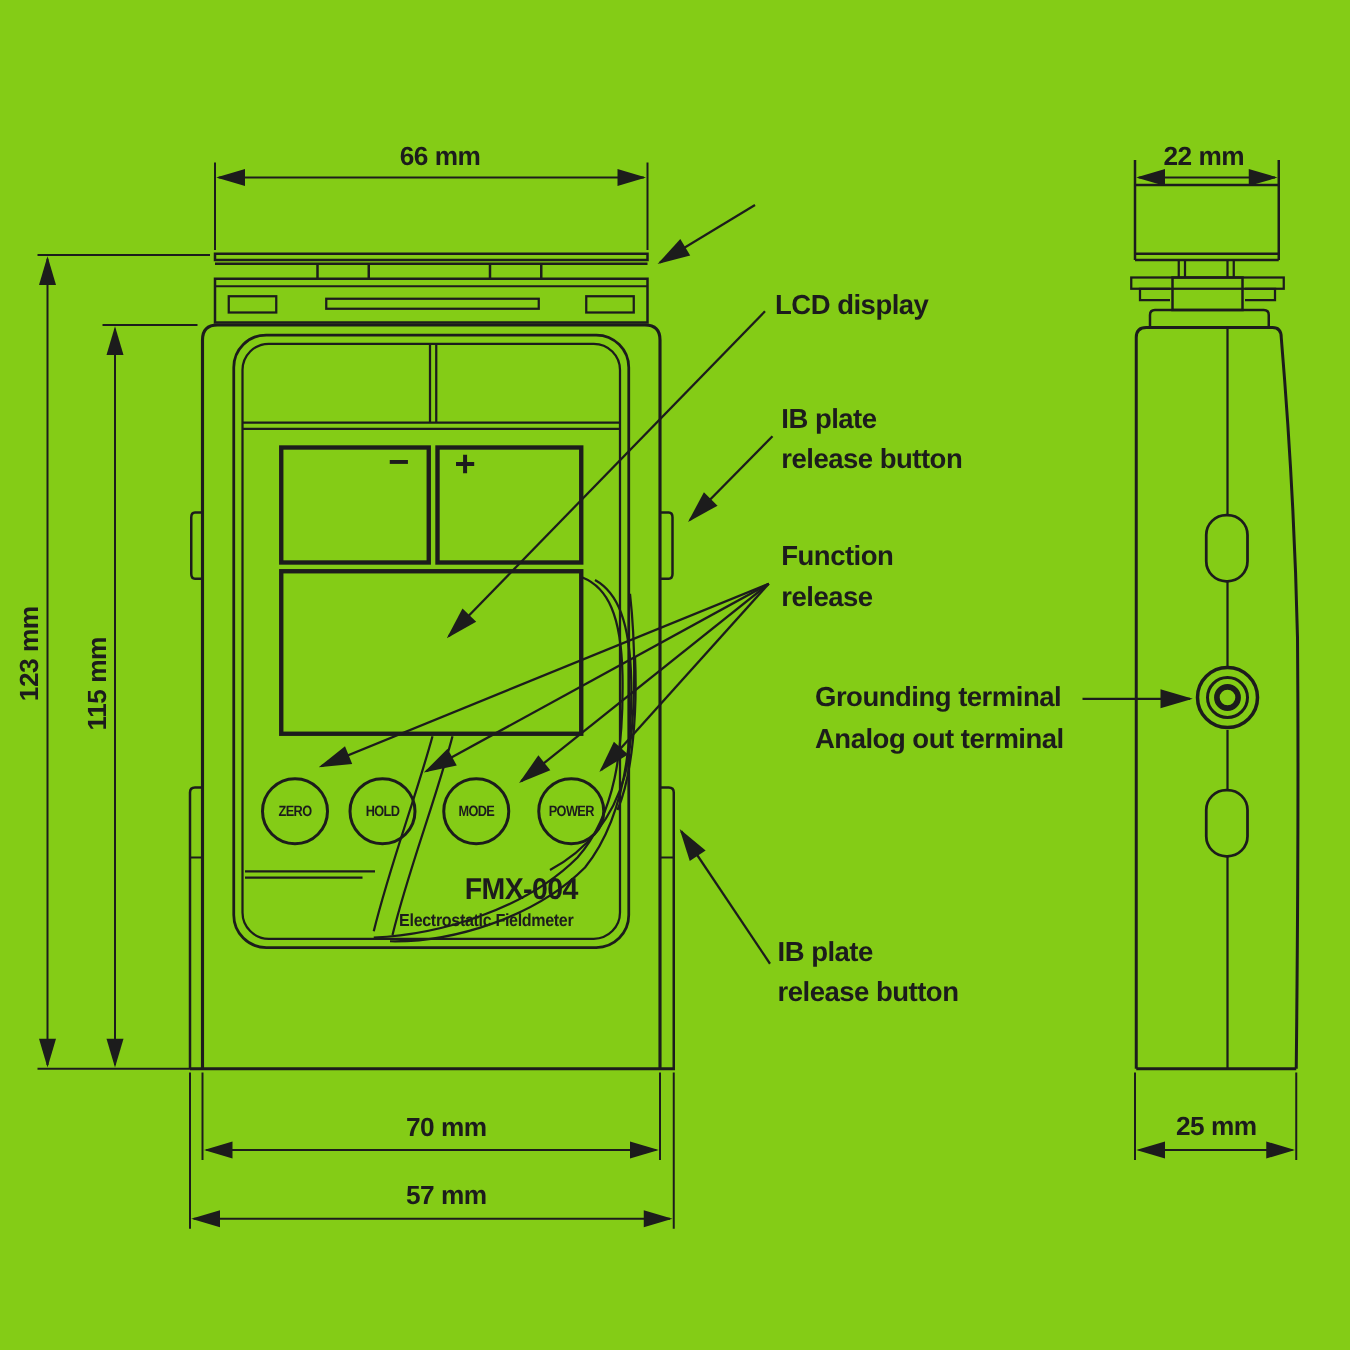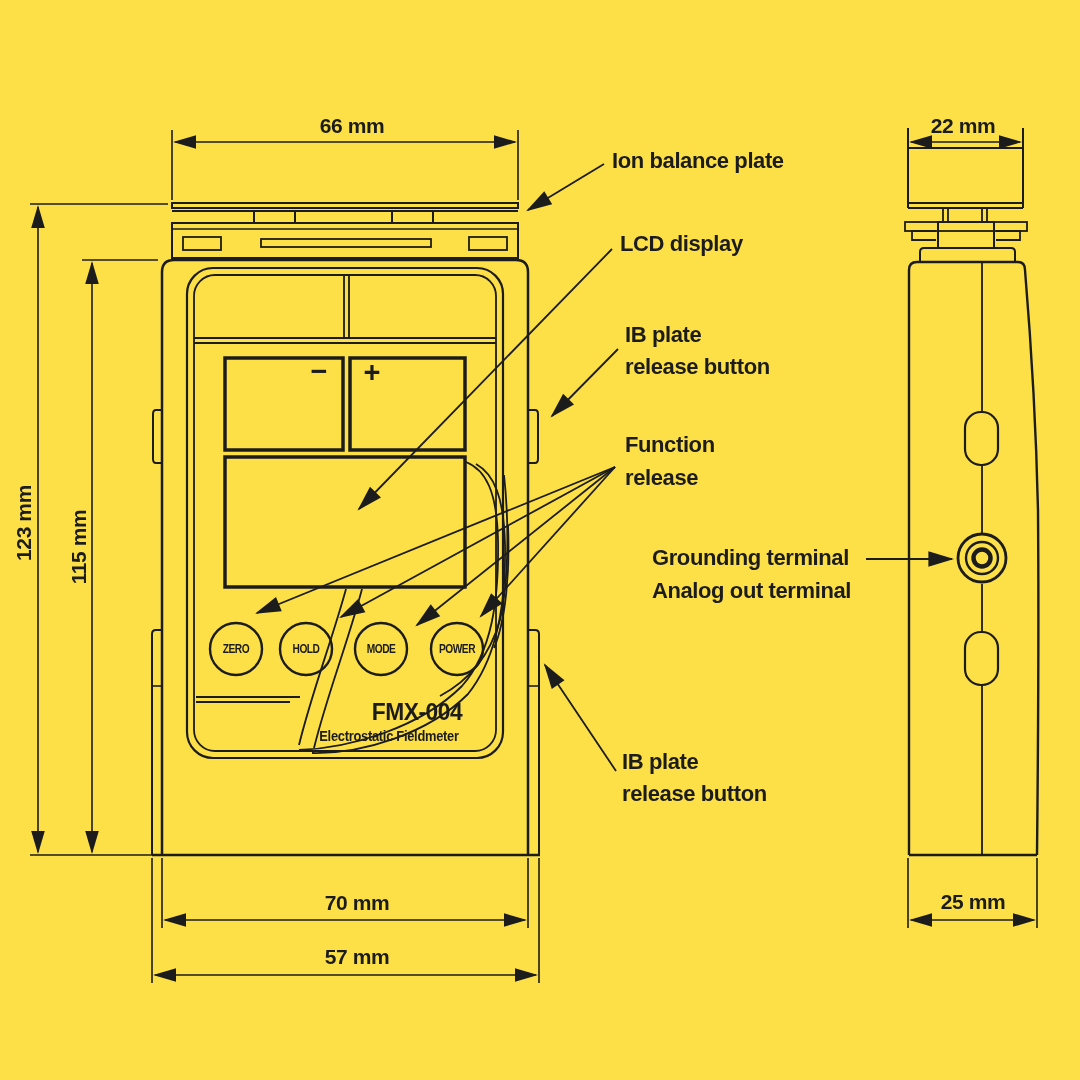--- a/index.html
+++ b/index.html
@@ -15,21 +15,21 @@
   .btn-lbl{font-size:12px;font-weight:900;letter-spacing:-0.6px;
            transform:translate(-50%,-50%) scaleX(0.85);}
   .model{font-size:24px;font-weight:700;letter-spacing:-0.5px;
          transform:translate(-50%,-50%) scaleX(0.95);}
   .subtitle{font-size:14px;font-weight:700;letter-spacing:-0.3px;
             transform:translate(-50%,-50%) scaleX(0.92);}
 </style>
 </head>
 <body>
 
-<div id="canvas" style="background: #fde047;">
+<div id="canvas" style="background: #84cc16;">
 
 <svg width="1080" height="1080" viewBox="0 0 1080 1080">
   <defs>
     <marker id="ar" viewBox="0 0 12 8" refX="11" refY="4" markerWidth="15" markerHeight="10" orient="auto-start-reverse">
       <path d="M0.5,0.6 L12,4 L0.5,7.4 Z" fill="#1c1c1c"></path>
     </marker>
   </defs>
 
   <g stroke="#1c1c1c" fill="none">
 
@@ -185,21 +185,20 @@
 </svg>
 
   <div class="txt dim ctr" style="left:352px;top:126px">66 mm</div>
   <div class="txt dim rot" style="left:24px;top:523px">123 mm</div>
   <div class="txt dim rot" style="left:79px;top:547px">115 mm</div>
   <div class="txt dim ctr" style="left:357px;top:903px">70 mm</div>
   <div class="txt dim ctr" style="left:357px;top:957px">57 mm</div>
   <div class="txt dim ctr" style="left:963px;top:126px">22 mm</div>
   <div class="txt dim ctr" style="left:973px;top:902px">25 mm</div>
 
-  <div class="txt lbl" style="left:612px;top:146px">Ion balance plate</div>
   <div class="txt lbl" style="left:620px;top:229px">LCD display</div>
   <div class="txt lbl" style="left:625px;top:320px">IB plate</div>
   <div class="txt lbl" style="left:625px;top:352px">release button</div>
   <div class="txt lbl" style="left:625px;top:430px">Function</div>
   <div class="txt lbl" style="left:625px;top:463px">release</div>
   <div class="txt lbl" style="left:652px;top:543px">Grounding terminal</div>
   <div class="txt lbl" style="left:652px;top:576px">Analog out terminal</div>
   <div class="txt lbl" style="left:622px;top:747px">IB plate</div>
   <div class="txt lbl" style="left:622px;top:779px">release button</div>
 

